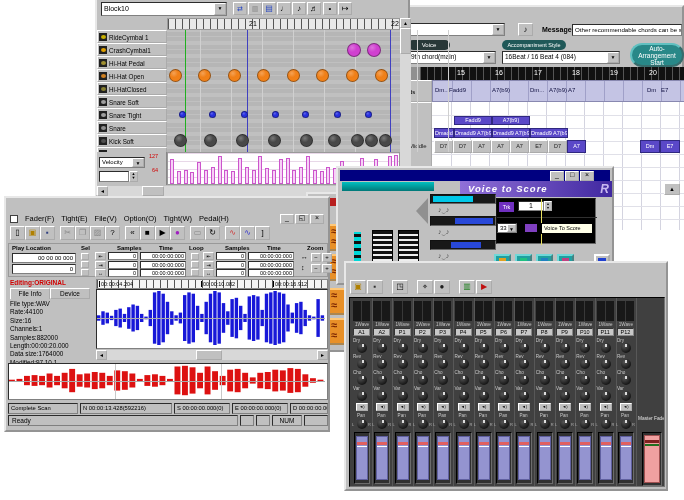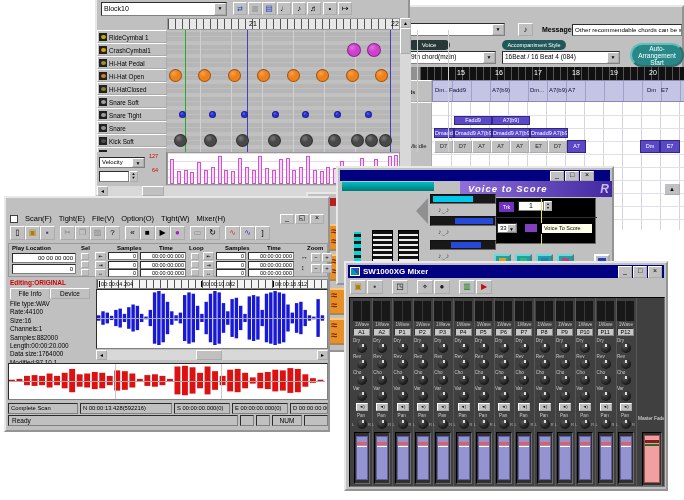--- a/index.html
+++ b/index.html
@@ -406,26 +406,26 @@
       </div>
       <div style="position: absolute; left: 100px; top: 0px; width: 16px; height: 15px; background: rgb(192, 192, 192); border: 2px outset rgb(255, 255, 255); box-sizing: border-box;">
         <div style="position: absolute; left: 2px; top: 2px; width: 8px; height: 7px; background: rgb(32, 64, 208);"></div>
       </div>
     </div>
 </div>
 
 <div class="win" id="fwe" style="left:4px;top:196px;width:326px;height:236px;z-index:5;">
   <div class="abs" id="fwe-menubar" style="left:2px;top:15px;width:320px;height:11px;display:flex;align-items:center;gap:7px;font-size:7.5px;padding-left:2px;">
     <span class="abs" style="position:static;width:8px;height:8px;background:#fff;border:1px solid #404040;"></span>
-  <span>Scan(F)</span>
+  <span>Fader(F)</span>
       <span>Tight(E)</span>
       <span>File(V)</span>
       <span>Option(O)</span>
       <span>Tight(W)</span>
-      <span>Mixer(H)</span>
+      <span>Pedal(H)</span>
     </div>
   <div class="wbtns abs" style="right:4px;top:16px;">
     <span class="wb" style="height:8px;line-height:6px;">_</span>
     <span class="wb" style="height:8px;line-height:6px;">◱</span>
     <span class="wb" style="height:8px;line-height:6px;">×</span>
   </div>
   <div class="abs" id="fwe-toolbar" style="left:2px;top:28px;width:320px;height:16px;">
       <div style="position: absolute; left: 2px; top: 0px; width: 15px; height: 14px; background: rgb(192, 192, 192); border: 1px outset rgb(255, 255, 255); box-sizing: border-box; text-align: center; font-size: 8px; line-height: 12px; color: rgb(0, 0, 0); white-space: nowrap;">▯</div>
       <div style="position: absolute; left: 17px; top: 0px; width: 15px; height: 14px; background: rgb(192, 192, 192); border: 1px outset rgb(255, 255, 255); box-sizing: border-box; text-align: center; font-size: 8px; line-height: 12px; color: rgb(176, 128, 0); white-space: nowrap;">▣</div>
       <div style="position: absolute; left: 32px; top: 0px; width: 15px; height: 14px; background: rgb(192, 192, 192); border: 1px outset rgb(255, 255, 255); box-sizing: border-box; text-align: center; font-size: 8px; line-height: 12px; color: rgb(48, 64, 128); white-space: nowrap;">▪</div>
@@ -643,29 +643,20 @@
   <div class="abs" style="left:2px;top:217px;width:320px;height:11px;display:flex;gap:2px;">
     <span class="inset" style="flex:1;background:#c0c0c0;font-size:6.5px;line-height:9px;padding-left:3px;"><span>Ready</span></span>
     <span class="inset" style="width:14px;background:#c0c0c0;"></span>
     <span class="inset" style="width:14px;background:#c0c0c0;"></span>
     <span class="inset" style="width:30px;background:#c0c0c0;font-size:6.5px;line-height:9px;text-align:center;"><span>NUM</span></span>
     <span class="inset" style="width:24px;background:#c0c0c0;"></span>
   </div>
 </div>
 
 <div class="win" id="mixer" style="left:344px;top:261px;width:324px;height:230px;z-index:6;">
-  <div class="tbar">
-    <span class="abs" style="position:static;width:10px;height:9px;background:linear-gradient(45deg,#00a0a0 50%,#3050c0 50%);border:1px solid #fff;"></span>
-    <span class="t">SW1000XG Mixer</span>
-    <span class="wbtns">
-      <span class="wb">_</span>
-      <span class="wb">□</span>
-      <span class="wb">×</span>
-    </span>
-  </div>
   <div class="abs" id="mixer-toolbar" style="left:2px;top:16px;width:318px;height:17px;">
       <div style="position: absolute; left: 2px; top: 1px; width: 16px; height: 14px; background: rgb(192, 192, 192); border: 1px outset rgb(255, 255, 255); box-sizing: border-box; text-align: center; font-size: 8px; line-height: 12px; color: rgb(176, 128, 0); white-space: nowrap;">▣</div>
       <div style="position: absolute; left: 19px; top: 1px; width: 16px; height: 14px; background: rgb(192, 192, 192); border: 1px outset rgb(255, 255, 255); box-sizing: border-box; text-align: center; font-size: 8px; line-height: 12px; color: rgb(48, 48, 48); white-space: nowrap;">▪</div>
       <div style="position: absolute; left: 44px; top: 1px; width: 16px; height: 14px; background: rgb(192, 192, 192); border: 1px outset rgb(255, 255, 255); box-sizing: border-box; text-align: center; font-size: 8px; line-height: 12px; color: rgb(0, 0, 0); white-space: nowrap;">◳</div>
       <div style="position: absolute; left: 69px; top: 1px; width: 16px; height: 14px; background: rgb(192, 192, 192); border: 1px outset rgb(255, 255, 255); box-sizing: border-box; text-align: center; font-size: 8px; line-height: 12px; color: rgb(0, 0, 0); white-space: nowrap;">⌖</div>
       <div style="position: absolute; left: 86px; top: 1px; width: 16px; height: 14px; background: rgb(192, 192, 192); border: 1px outset rgb(255, 255, 255); box-sizing: border-box; text-align: center; font-size: 8px; line-height: 12px; color: rgb(32, 32, 32); white-space: nowrap;">●</div>
       <div style="position: absolute; left: 111px; top: 1px; width: 16px; height: 14px; background: rgb(192, 192, 192); border: 1px outset rgb(255, 255, 255); box-sizing: border-box; text-align: center; font-size: 8px; line-height: 12px; color: rgb(32, 128, 32); white-space: nowrap;">▥</div>
       <div style="position: absolute; left: 128px; top: 1px; width: 16px; height: 14px; background: rgb(192, 192, 192); border: 1px outset rgb(255, 255, 255); box-sizing: border-box; text-align: center; font-size: 8px; line-height: 12px; color: rgb(192, 16, 16); white-space: nowrap;">▶</div>
     </div>
   <div class="abs" id="mixer-panel" style="left:3px;top:34px;width:316px;height:190px;background:#404040;border:1px inset #202020;overflow:hidden;">

